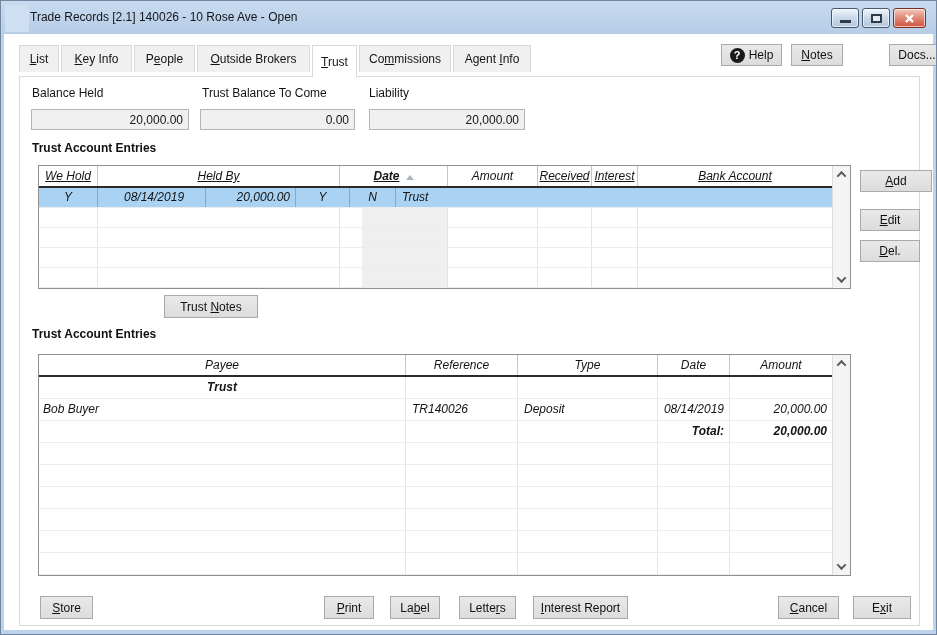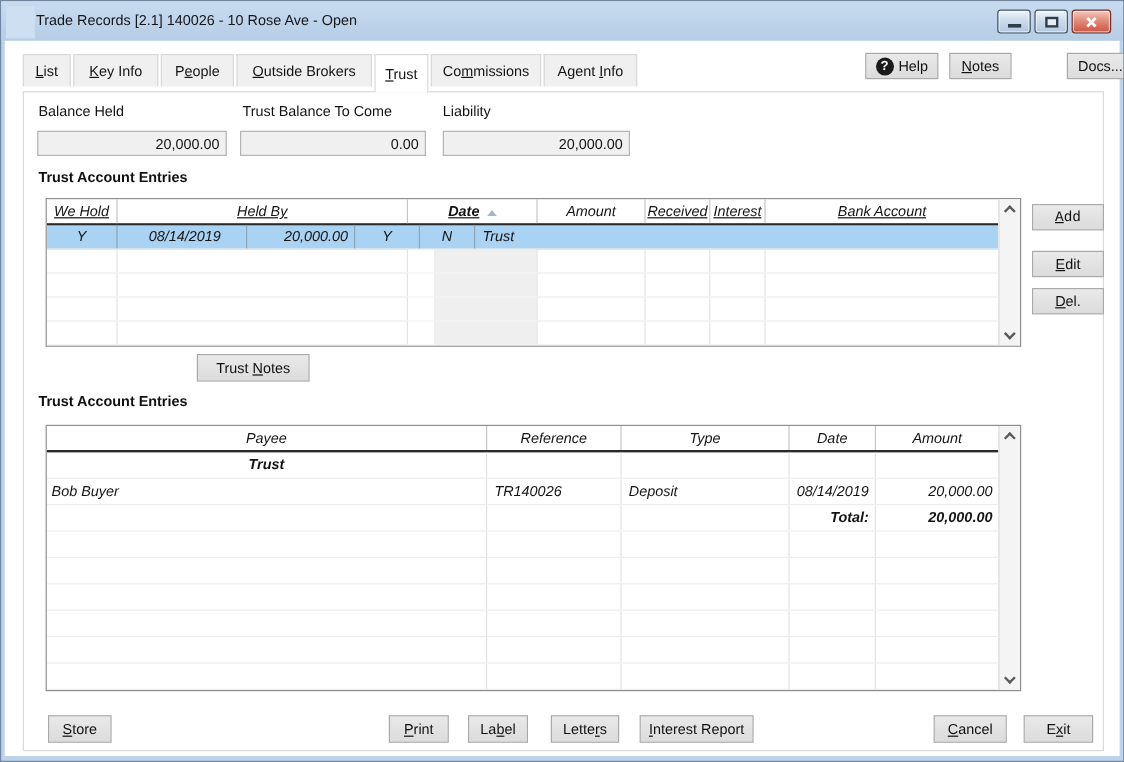--- a/index.html
+++ b/index.html
@@ -70,21 +70,21 @@
             border-bottom:5px solid #a9b5c1; margin-left:6px; }
   
   .vscroll{ position:absolute; top:0; right:0; bottom:0; width:18px; background:#f4f4f4; border-left:1px solid #dcdcdc; }
   .sb-btn{ position:absolute; left:0; width:17px; height:17px; display:flex; align-items:center; justify-content:center; cursor:pointer; }
   .sb-up{ top:0; } .sb-down{ bottom:0; }
   .chev{ width:7px; height:7px; border-left:2px solid #5a5a5a; border-top:2px solid #5a5a5a; }
   .chev.up{ transform:rotate(45deg) translate(1px,1px); }
   .chev.down{ transform:rotate(225deg) translate(1px,1px); }
   
   .pbtn{ position:absolute; height:23px; }
-  .add-btn{ left:840px; top:93px; width:60px; height:22px;font-family:Liberation Mono, monospace; }
+  .add-btn{ left:840px; top:93px; width:72px; height:22px; }
   .edit-btn{ left:840px; top:132px; width:60px; height:22px; }
   .del-btn{ left:840px; top:163px; width:60px; height:22px; }
   .deposit-btn{ left:20px; top:218px; width:116px; }
   .trustnotes-btn{ left:144px; top:218px; width:94px; }
   .store-btn{ left:20px; top:519px; width:53px; }
   .print-btn{ left:304px; top:519px; width:50px; }
   .label-btn{ left:370px; top:519px; width:50px; }
   .letters-btn{ left:439px; top:519px; width:57px; }
   .ir-btn{ left:513px; top:519px; width:95px; }
   .cancel-btn{ left:758px; top:519px; width:61px; }

